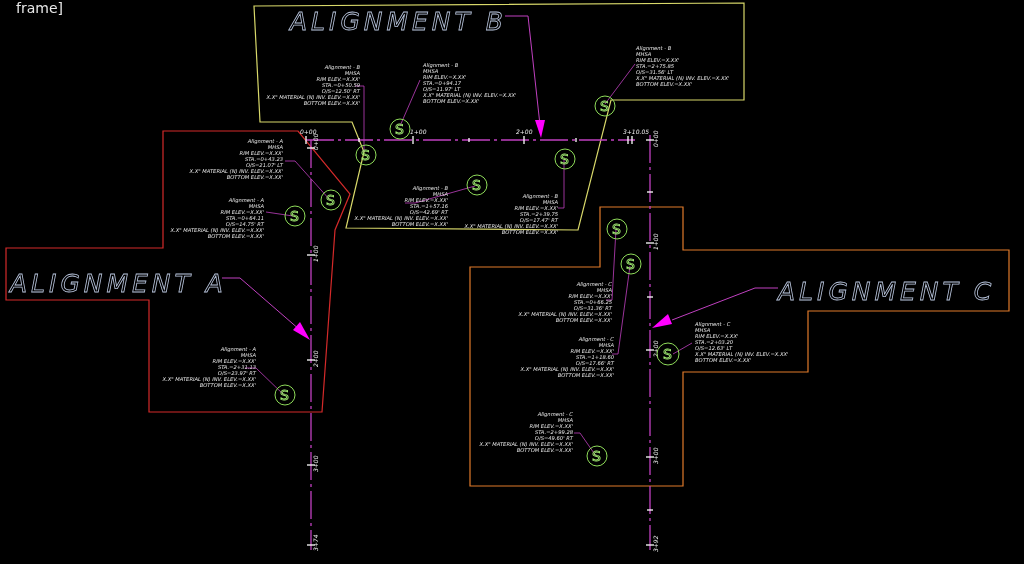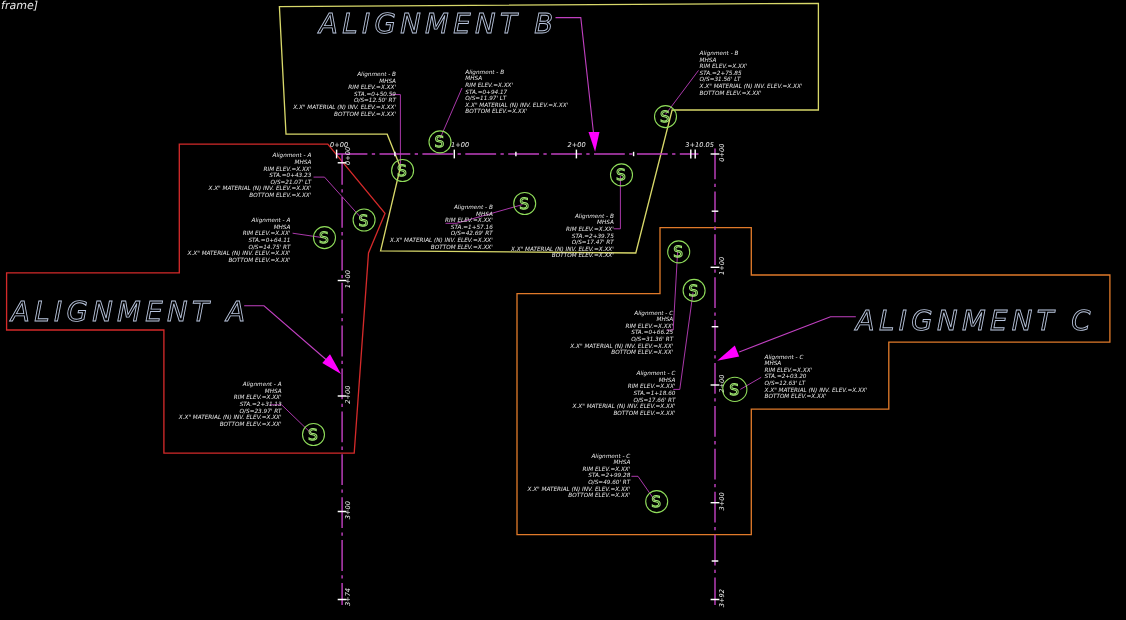--- a/index.html
+++ b/index.html
@@ -1,18 +1,18 @@
 <!DOCTYPE html>
 <html><head>
 <meta charset="utf-8">
 <style>
   html, body { margin:0; padding:0; background:#000; }
   body { width:1024px; height:564px; overflow:hidden; position:relative; font-family:"Liberation Sans", sans-serif; }
   #viewport { position:absolute; left:0; top:0; width:1024px; height:564px; background:#000; }
-  .frame-label { position:absolute; left:1px; top:0; color:#e8e8e8; font-size:10px; font-family:"DejaVu Sans", sans-serif;font-style:italic; }
+  .frame-label { position:absolute; left:16px; top:0; color:#e8e8e8; font-size:14px; font-family:"DejaVu Sans", sans-serif; }
   svg { position:absolute; left:0; top:0; }
   .title-text { font-family:"DejaVu Sans", sans-serif; font-style:italic; font-weight:200; fill:none; stroke:#b8c4dc; stroke-width:0.8; letter-spacing:4px; }
   .note { font-family:"DejaVu Sans", sans-serif; font-style:italic; font-size:5.2px; fill:#e6e6e6; }
   .sta { font-family:"DejaVu Sans", sans-serif; font-style:italic; font-size:6px; fill:#f0f0f0; }
   .mh-letter { font-family:"DejaVu Sans", sans-serif; font-size:14px; fill:none; stroke:#9fe870; stroke-width:0.9; }
 </style>
 </head>
 <body>
 
 <div id="viewport">

